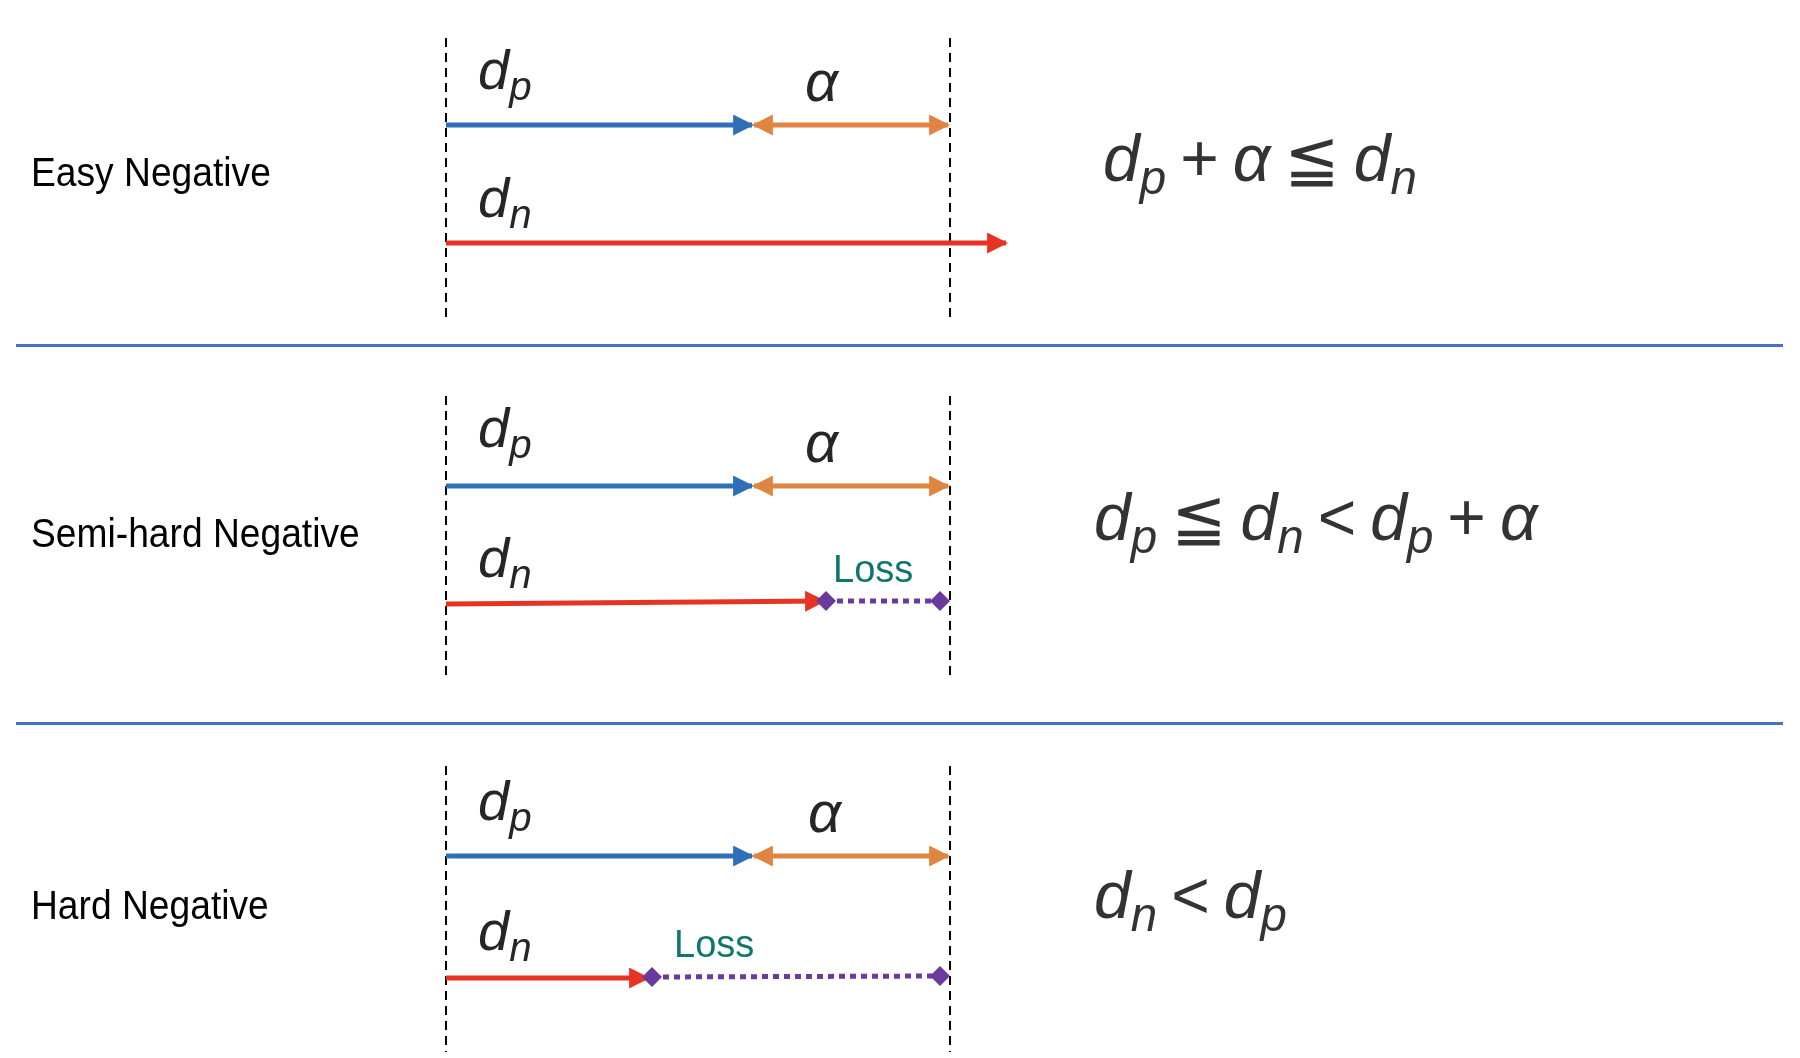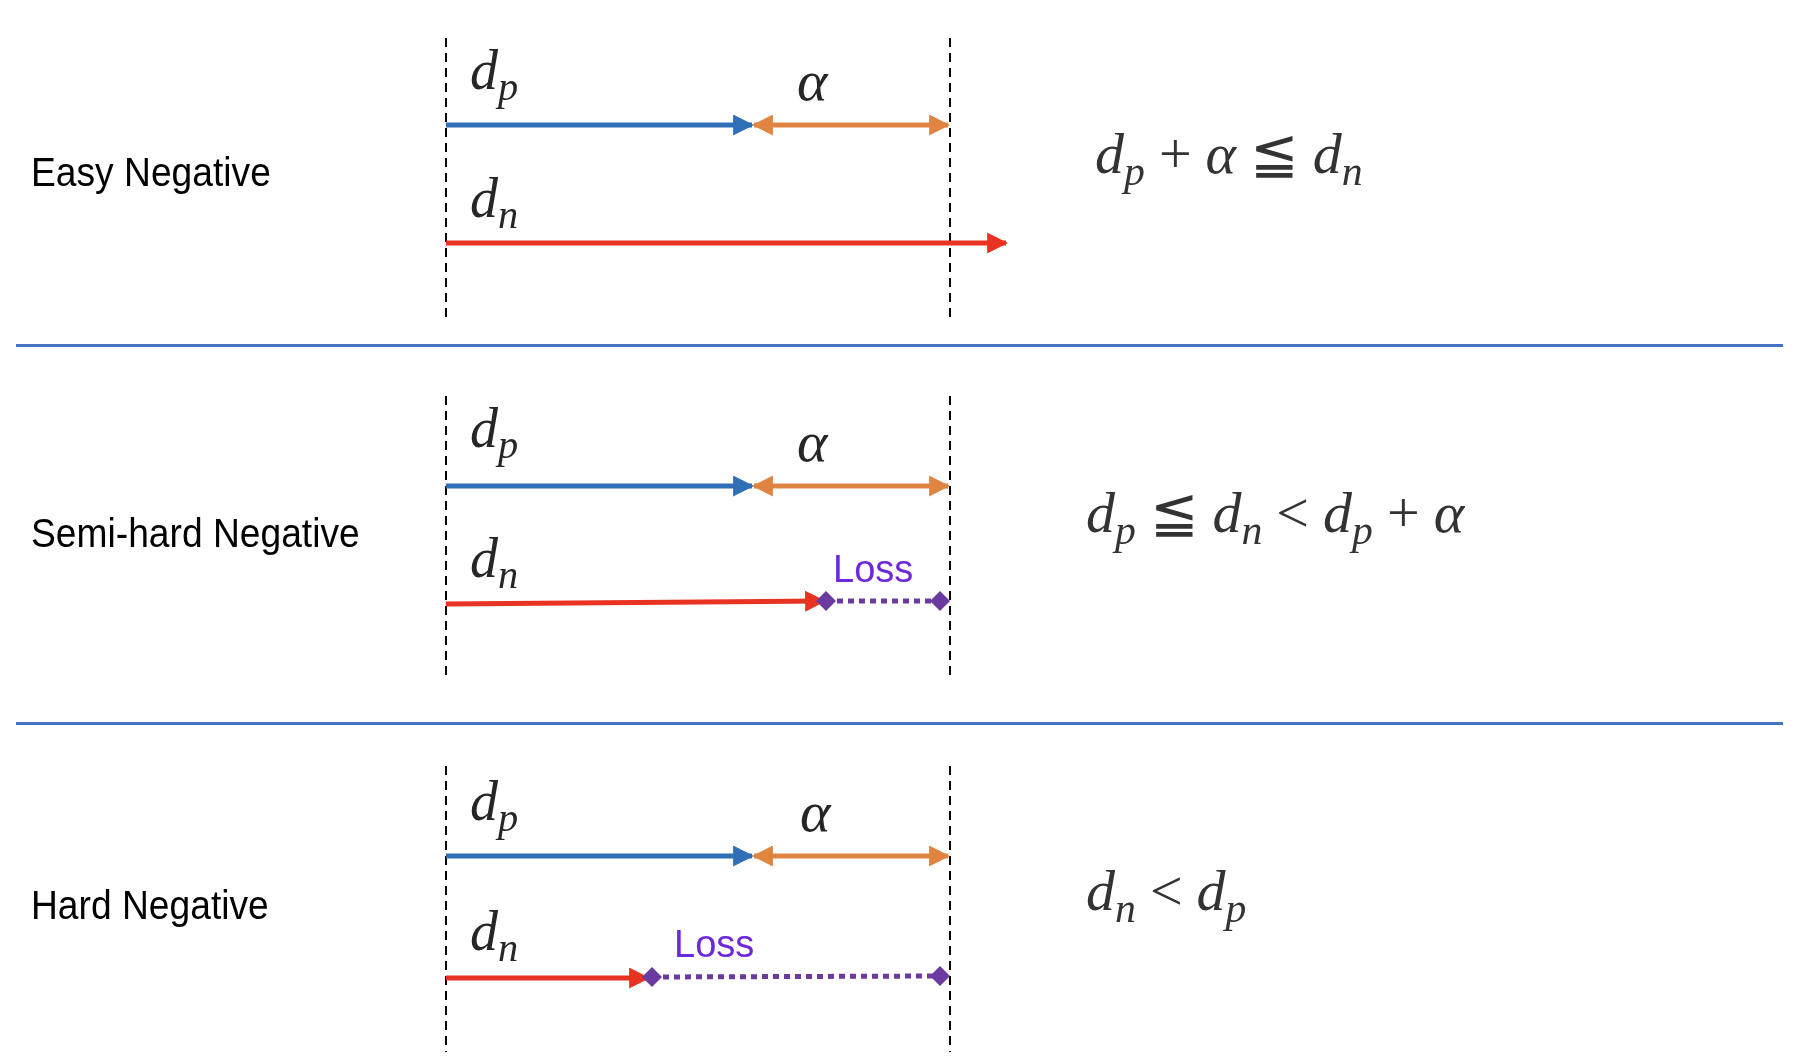--- a/index.html
+++ b/index.html
@@ -4,31 +4,31 @@
 <style>
   html, body { margin: 0; padding: 0; background: #ffffff; }
   body { width: 1800px; height: 1058px; position: relative; overflow: hidden; }
   .abs { position: absolute; white-space: nowrap; }
   .row-label {
     font-family: "Liberation Sans", "DejaVu Sans", sans-serif;
     font-size: 40px; color: #000000; line-height: 1;
     transform: scaleX(0.93); transform-origin: left center;
   }
   .math {
-    font-family: Liberation Serif, serif;
-    font-style: italic; color: #262626; line-height: 1;
+    font-family: Liberation Sans, sans-serif;
+    font-style: italic; color: #262626; line-height: 1; margin-left: 8px;
   }
   .math sub { font-size: 0.72em; vertical-align: -0.28em; line-height: 0; }
   .var-label { font-size: 56px; }
   .alpha-label { font-size: 58px; }
-  .formula { font-size: 58px; color: #333333; }
+  .formula { font-size: 66px; color: #333333; }
   .formula .op { font-style: normal; margin: 0 14px; }
   .loss-label {
     font-family: "Liberation Sans", "DejaVu Sans", sans-serif;
-    font-size: 38px; color: #6d28d9; line-height: 1;
+    font-size: 38px; color: #0f766e; line-height: 1;
   }
   .separator { position: absolute; left: 16px; width: 1767px; height: 3px; }
   svg.diagram { position: absolute; left: 0; top: 0; }
 </style>
 </head>
 <body>
 
 <div class="separator" style="top:344px; background:#4472C4;"></div>
 <div class="separator" style="top:722px; background:#4472C4;"></div>
 

